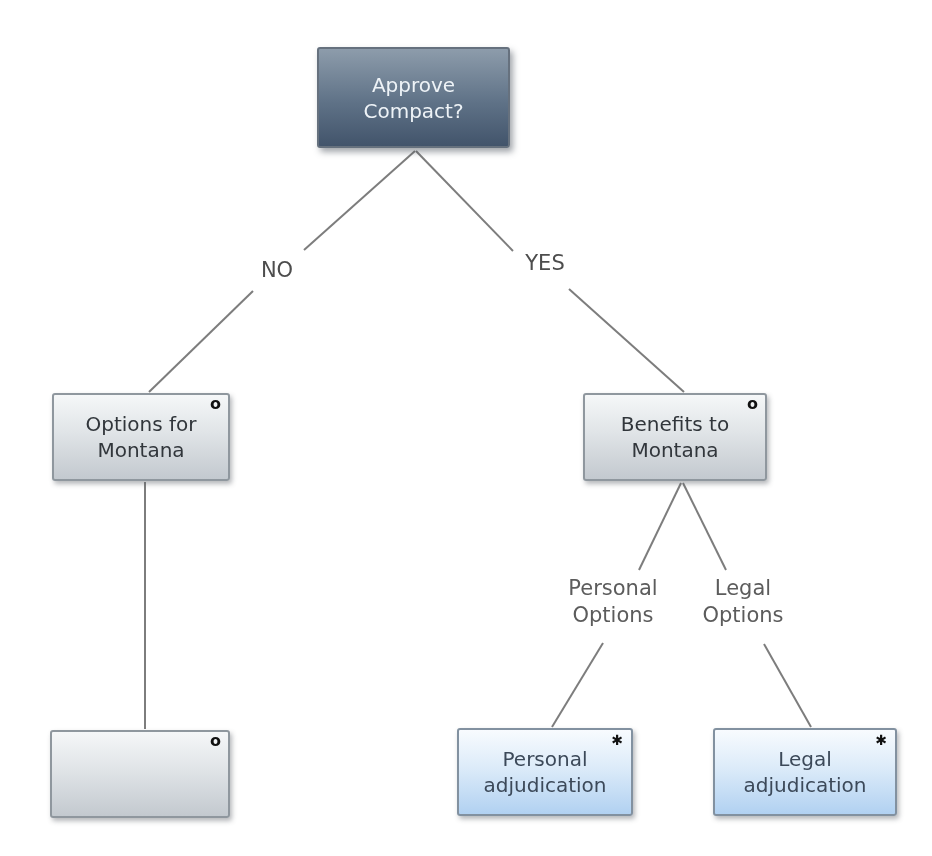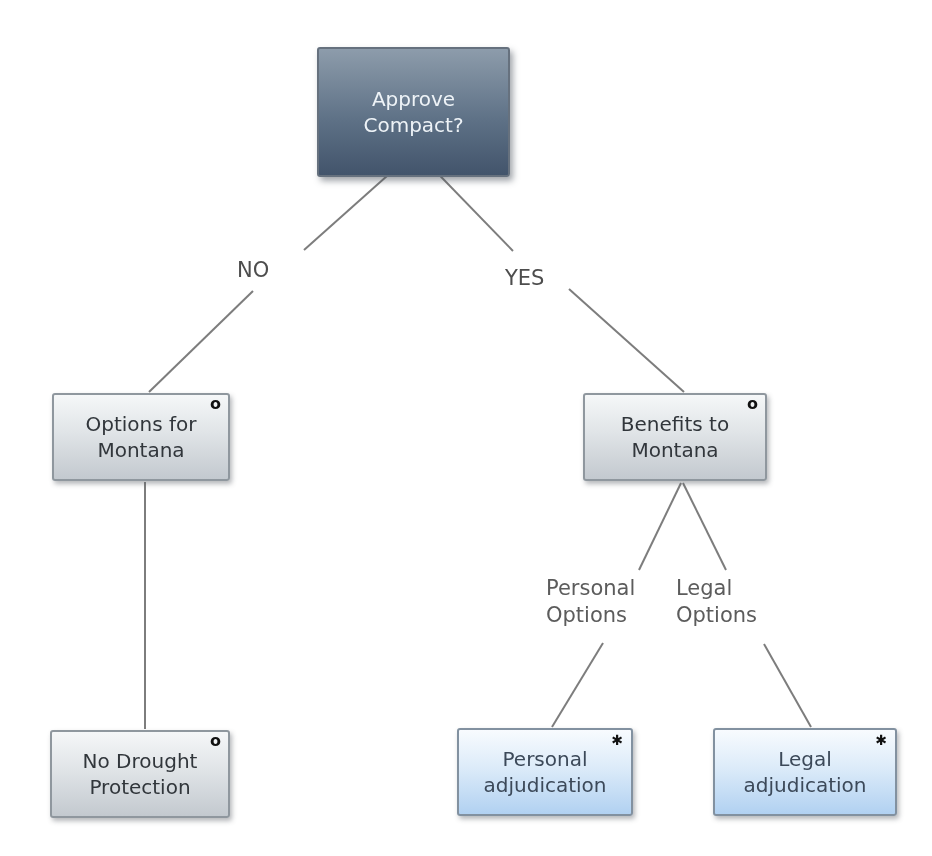--- a/index.html
+++ b/index.html
@@ -8,21 +8,21 @@
     font-family:"DejaVu Sans","Liberation Sans",sans-serif;
   }
   #connector-layer{position:absolute;left:0;top:0;width:932px;height:856px;}
   #connector-layer line{stroke:var(--line);stroke-width:2;}
   .node{
     position:absolute;display:flex;align-items:center;justify-content:center;
     text-align:center;border-radius:3px;box-sizing:border-box;
   }
   .node .label{white-space:pre-line;line-height:1.3;}
   .node-root{
-    left:317px;top:47px;width:193px;height:130px;
+    left:317px;top:47px;width:193px;height:101px;
     background:linear-gradient(180deg,var(--root_top) 0%,#5f7287 55%,var(--root_bottom) 100%);
     border:2px solid var(--root_border);
     color:var(--root_text);font-size:20px;
     box-shadow:3px 4px 6px rgba(70,78,88,0.5);
   }
   .node-gray{
     background:linear-gradient(180deg,var(--node_top) 0%,#e0e4e7 45%,var(--node_bottom) 100%);
     border:2px solid var(--node_border);
     color:var(--node_text);font-size:20px;
     box-shadow:2px 3px 5px rgba(90,96,102,0.45);
@@ -37,25 +37,25 @@
   .node-benefits{left:583px;top:393px;width:184px;height:88px;}
   .node-nodrought{left:50px;top:730px;width:180px;height:88px;}
   .node-personal-adj{left:457px;top:728px;width:176px;height:88px;}
   .node-legal-adj{left:713px;top:728px;width:184px;height:88px;}
   .marker{
     position:absolute;top:0px;right:7px;font-weight:700;font-size:16px;
     color:var(--marker);line-height:1.1;
   }
   .marker-star{top:3px;right:8px;font-size:14px;font-weight:400;}
   .edge-label{
-    position:absolute;text-align:left;color:var(--edge_label);
+    position:absolute;text-align:center;color:var(--edge_label);
     font-size:21px;line-height:1.3;white-space:pre-line;
   }
   .edge-label-no{left:237px;top:257px;width:80px;}
-  .edge-label-yes{left:505px;top:265px;width:80px;}
+  .edge-label-yes{left:505px;top:250px;width:80px;}
   .edge-label-personal{left:546px;top:575px;width:134px;color:var(--options_label);}
   .edge-label-legal{left:676px;top:575px;width:134px;color:var(--options_label);}
 </style>
 </head>
 <body>
 
 <div id="canvas">
 
   <svg id="connector-layer" width="932" height="856" viewBox="0 0 932 856">
       <line x1="415" y1="151" x2="304" y2="250"></line>
@@ -90,22 +90,20 @@
     <span class="marker">o</span>
   </div>
 
   <div class="edge-label edge-label-personal">Personal
 Options</div>
 
   <div class="edge-label edge-label-legal">Legal
 Options</div>
 
   <div class="node node-gray node-nodrought">
-    <span class="label">No Drought
-Protection</span>
     <span class="marker">o</span>
   </div>
 
   <div class="node node-blue node-personal-adj">
     <span class="label">Personal
 adjudication</span>
     <span class="marker marker-star">✱</span>
   </div>
 
   <div class="node node-blue node-legal-adj">

